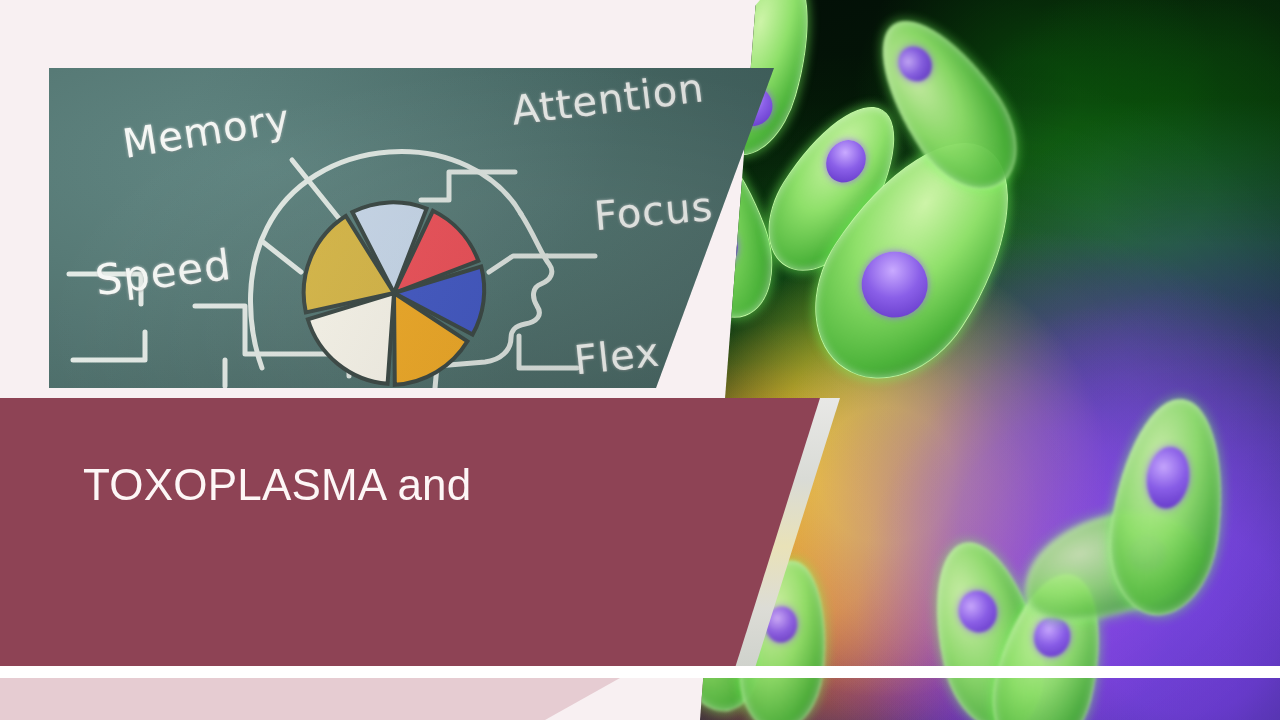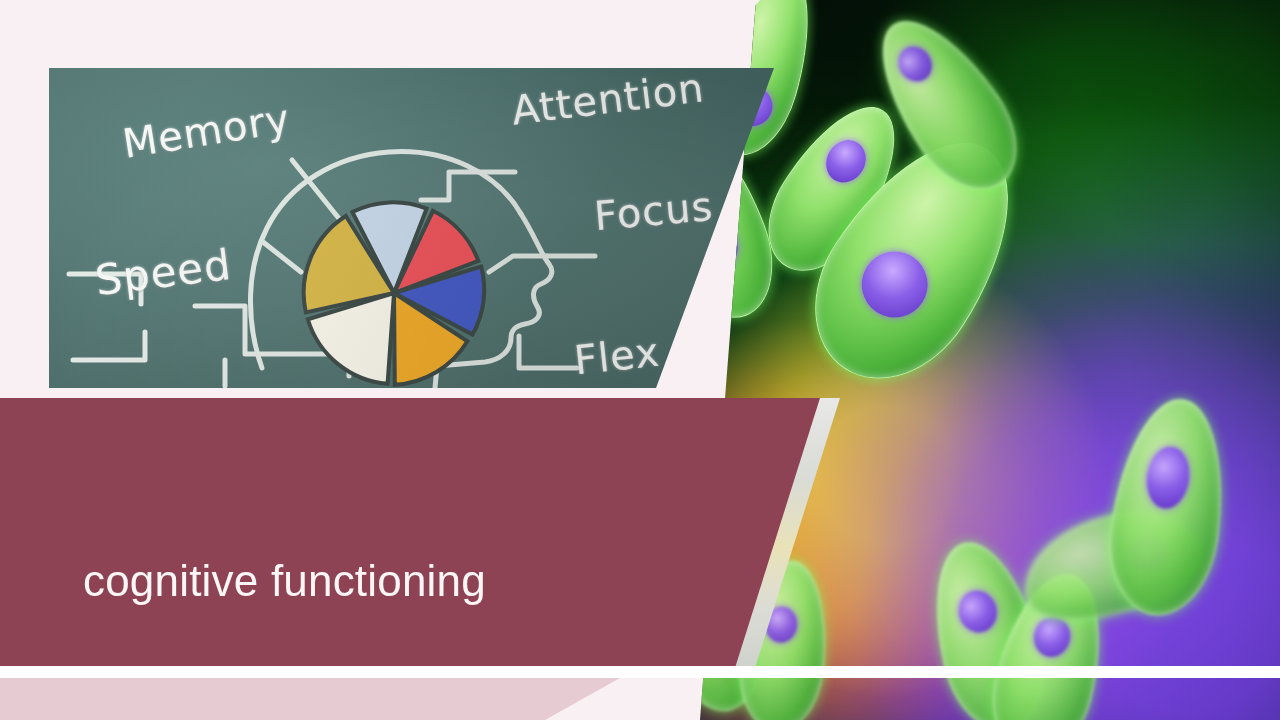--- a/index.html
+++ b/index.html
@@ -224,18 +224,18 @@
     <div class="chalk-label cl-memory">Memory</div>
     <div class="chalk-label cl-speed">Speed</div>
     <div class="chalk-label cl-attention">Attention</div>
     <div class="chalk-label cl-focus">Focus</div>
     <div class="chalk-label cl-flex">Flex</div>
   </div>
 
   <div class="banner"></div>
   <div class="banner-edge"></div>
 
-  <div class="title-line l2">cognitive functioning</div>
+  <div class="title-line l1">TOXOPLASMA and</div>
 
   <div class="white-gap"></div>
   <div class="bottom-strip"></div>
 
 </div>
 
 </body></html>

